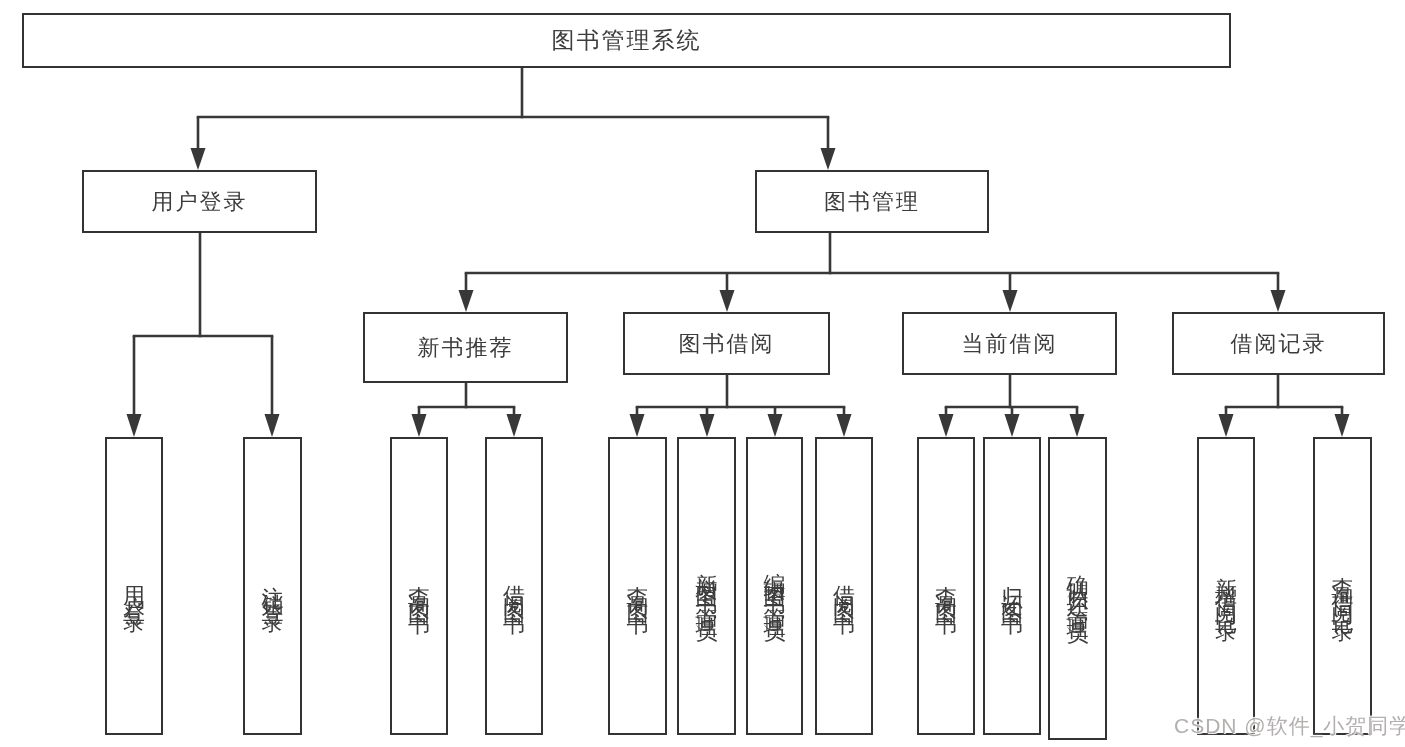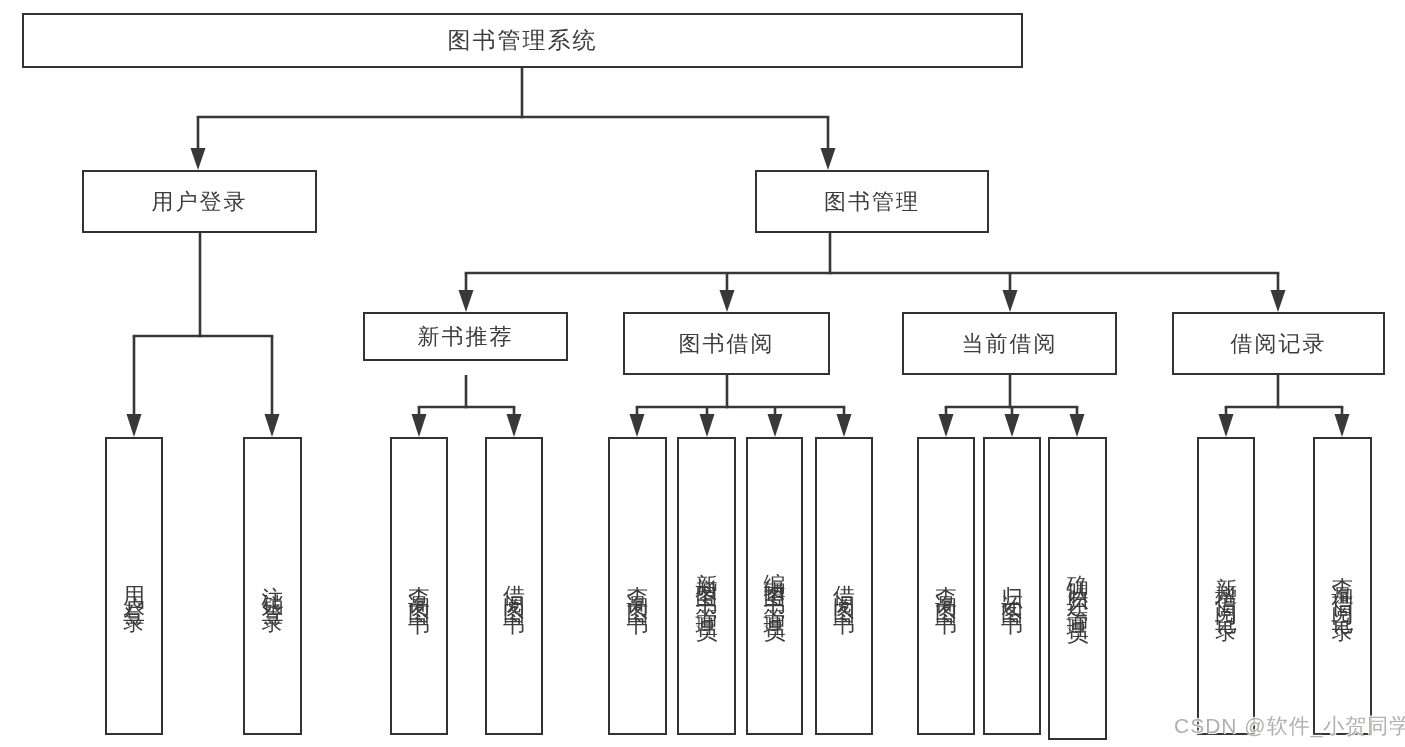--- a/index.html
+++ b/index.html
@@ -117,32 +117,32 @@
     <polygon points="1069.5,414 1084.5,414 1077,437"></polygon>
 
     <line x1="1278" y1="375" x2="1278" y2="408.3"></line>
     <line x1="1224.7" y1="407" x2="1343.3" y2="407"></line>
     <line x1="1226" y1="407" x2="1226" y2="416"></line>
     <polygon points="1218.5,414 1233.5,414 1226,437"></polygon>
     <line x1="1342" y1="407" x2="1342" y2="416"></line>
     <polygon points="1334.5,414 1349.5,414 1342,437"></polygon>
   </svg>
 
-  <div class="box root" style="left:22px; top:13px; width:1001px; height:55px;">
+  <div class="box root" style="left:22px; top:13px; width:1209px; height:55px;">
     <span class="hlabel">图书管理系统</span>
   </div>
 
   <div class="box" style="left:82px; top:170px; width:235px; height:63px;">
     <span class="hlabel">用户登录</span>
   </div>
   <div class="box" style="left:755px; top:170px; width:234px; height:63px;">
     <span class="hlabel">图书管理</span>
   </div>
 
-  <div class="box" style="left:363px; top:312px; width:205px; height:49px;">
+  <div class="box" style="left:363px; top:312px; width:205px; height:71px;">
     <span class="hlabel">新书推荐</span>
   </div>
   <div class="box" style="left:902px; top:312px; width:215px; height:63px;">
     <span class="hlabel">当前借阅</span>
   </div>
   <div class="box" style="left:623px; top:312px; width:207px; height:63px;">
     <span class="hlabel">图书借阅</span>
   </div>
   <div class="box" style="left:1172px; top:312px; width:213px; height:63px;">
     <span class="hlabel">借阅记录</span>

